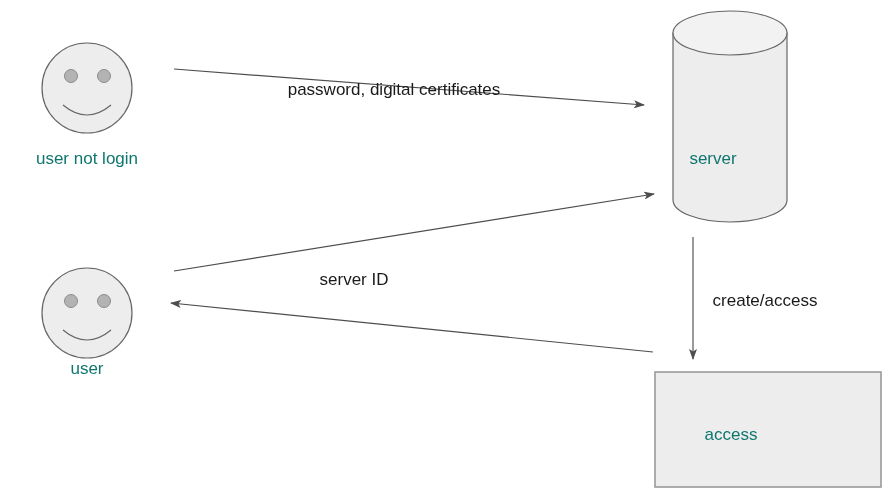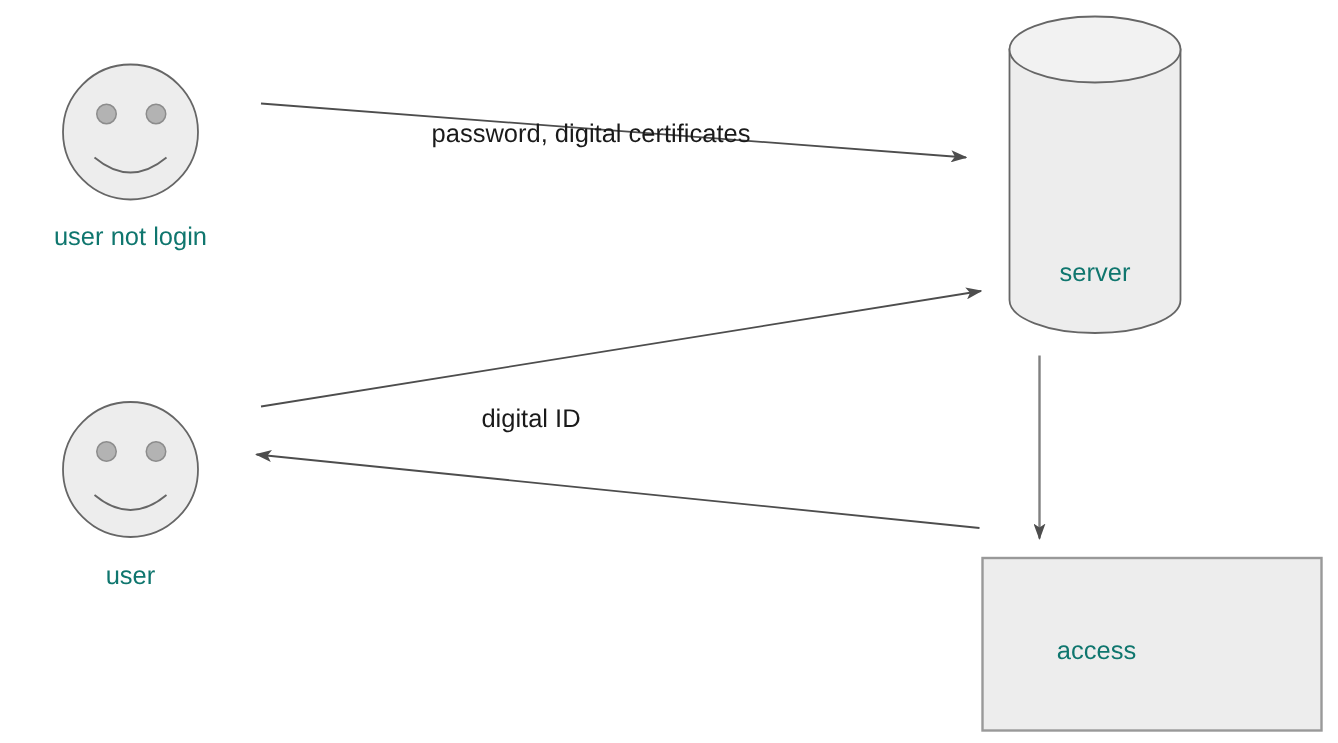--- a/index.html
+++ b/index.html
@@ -92,24 +92,25 @@
       <ellipse cx="730" cy="33" rx="57" ry="22" fill="#f2f2f2" stroke="#666666" stroke-width="1.2"></ellipse>
     </g>
 
     <g>
       <rect x="655" y="372" width="226" height="115" fill="#ededed" stroke="#999999" stroke-width="1.6"></rect>
     </g>
   </svg>
 
   <div class="node-label centered" style="left:87px; top:158px;">user not login</div>
 
-  <div class="node-label centered" style="left:87px; top:384px;text-align:right;">user</div>
+  <div class="node-label centered" style="left:87px; top:368px;text-align:right;">user</div>
 
-  <div class="node-label centered" style="left:730px; top:158px;margin-top:24px;">server</div>
+  <div class="node-label centered" style="left:713px; top:158px;">server</div>
 
   <div class="node-label centered" style="left:731px; top:434px;">access</div>
 
   <div class="edge-label centered" style="left:394px; top:89px;">password, digital certificates</div>
 
-  <div class="edge-label centered" style="left:354px; top:279px;">digital ID</div>
+  <div class="edge-label centered" style="left:354px; top:279px;">server ID</div>
 
+  <div class="edge-label centered" style="left:765px; top:300px;">create/access</div>
 
 </div>
 
 </body></html>

